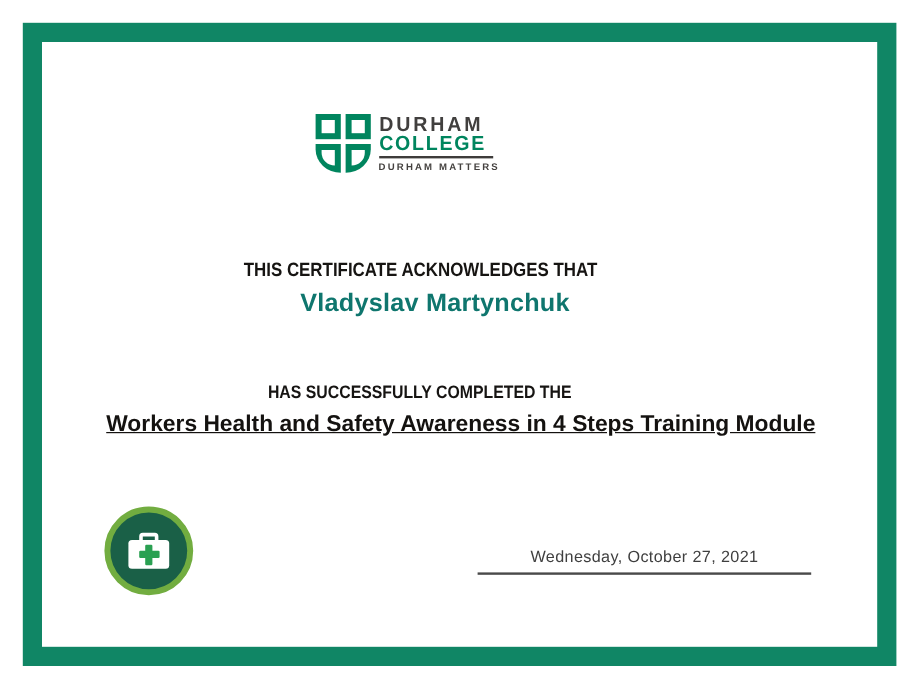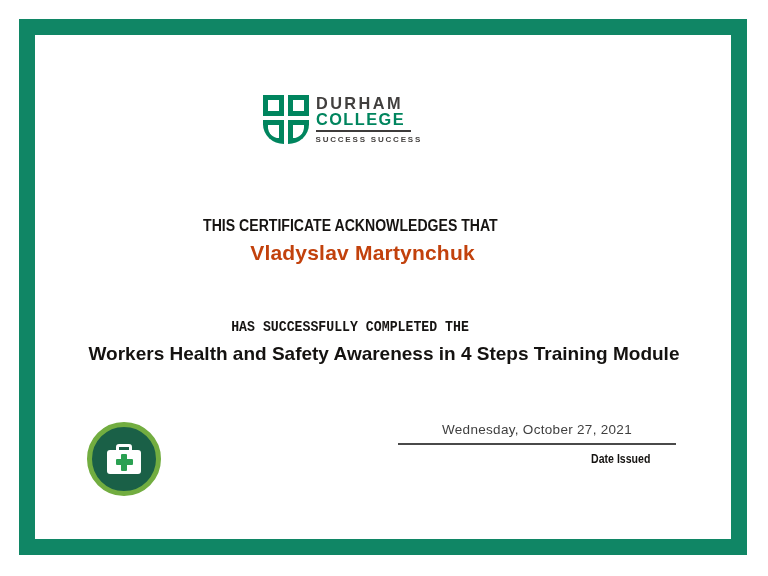--- a/index.html
+++ b/index.html
@@ -65,30 +65,31 @@
 
   
   .center-line { position: absolute; left: 0; width: 700px; text-align: center; }
   .condensed {
     display: inline-block;
     transform: scaleX(0.88); transform-origin: center;
     font-weight: bold; color: #161412; white-space: nowrap;
   }
   .ack { top: 217px; font-size: 16px; }
   .recipient {
-    top: 241px; font-size: 21px; font-weight: bold; color: #c2410c;
+    top: 241px; font-size: 21px; font-weight: bold; color: #0f766e;
     letter-spacing: 0.2px;
     padding-left: 25px;
   }
-  .completed { top: 319px; font-size: 15px; font-family: Liberation Mono, monospace; }
+  .completed { top: 319px; font-size: 15px; }
   .course {
     top: 343px; left: 84px; width: 600px;
     position: absolute; text-align: center;
     font-size: 19px; font-weight: bold; color: #141210;
     line-height: 22px;
+    text-decoration: underline;
   }
 
   
   .badge {
     position: absolute; left: 87px; top: 422px;
     width: 74px; height: 74px; border-radius: 50%;
     background: #1A6047; border: 5px solid #72AD40;
   }
   .kit-case {
     position: absolute; left: 50%; top: 50%;
@@ -103,21 +104,21 @@
   .cross-v {
     position: absolute; left: 14px; top: 3.5px;
     width: 6px; height: 17px; background: #2AA052; border-radius: 1px;
   }
   .cross-h {
     position: absolute; left: 8.5px; top: 9px;
     width: 17px; height: 6px; background: #2AA052; border-radius: 1px;
   }
 
   
-  .date-block { position: absolute; left: 398px; top: 421px; width: 278px; }
+  .date-block { position: absolute; left: 398px; top: 455px; width: 278px; }
   .date-value {
     text-align: center; font-size: 13.5px; color: #3F3F3F;
     line-height: 17px; letter-spacing: 0.3px;
   }
   .date-rule { height: 2px; background: #4A4A4A; margin-top: 5px; }
   .date-label-wrap { text-align: right; padding-right: 26px; margin-top: 4px; }
   .date-label {
     display: inline-block; transform: scaleX(0.88); transform-origin: right center;
     font-size: 12px; font-weight: bold; color: #161412; white-space: nowrap;
   }
@@ -135,21 +136,21 @@
         <div class="inner"></div>
       </div>
     <div class="q-br">
         <div class="inner"></div>
       </div>
   </div>
   <div class="logo-text">
     <div class="logo-durham">DURHAM</div>
     <div class="logo-college">COLLEGE</div>
     <div class="logo-divider"></div>
-    <div class="logo-tagline">SUCCESS SUCCESS</div>
+    <div class="logo-tagline">DURHAM MATTERS</div>
   </div>
 </div>
 
 <div class="center-line ack">
   <span class="condensed">THIS CERTIFICATE ACKNOWLEDGES THAT</span>
 </div>
 
 <div class="center-line recipient">Vladyslav Martynchuk</div>
 
 <div class="center-line completed">
@@ -162,16 +163,13 @@
   <div class="kit-case">
     <div class="kit-handle"></div>
     <div class="cross-v"></div>
     <div class="cross-h"></div>
   </div>
 </div>
 
 <div class="date-block">
   <div class="date-value">Wednesday, October 27, 2021</div>
   <div class="date-rule"></div>
-  <div class="date-label-wrap">
-    <span class="date-label">Date Issued</span>
-  </div>
 </div>
 
 </body></html>

